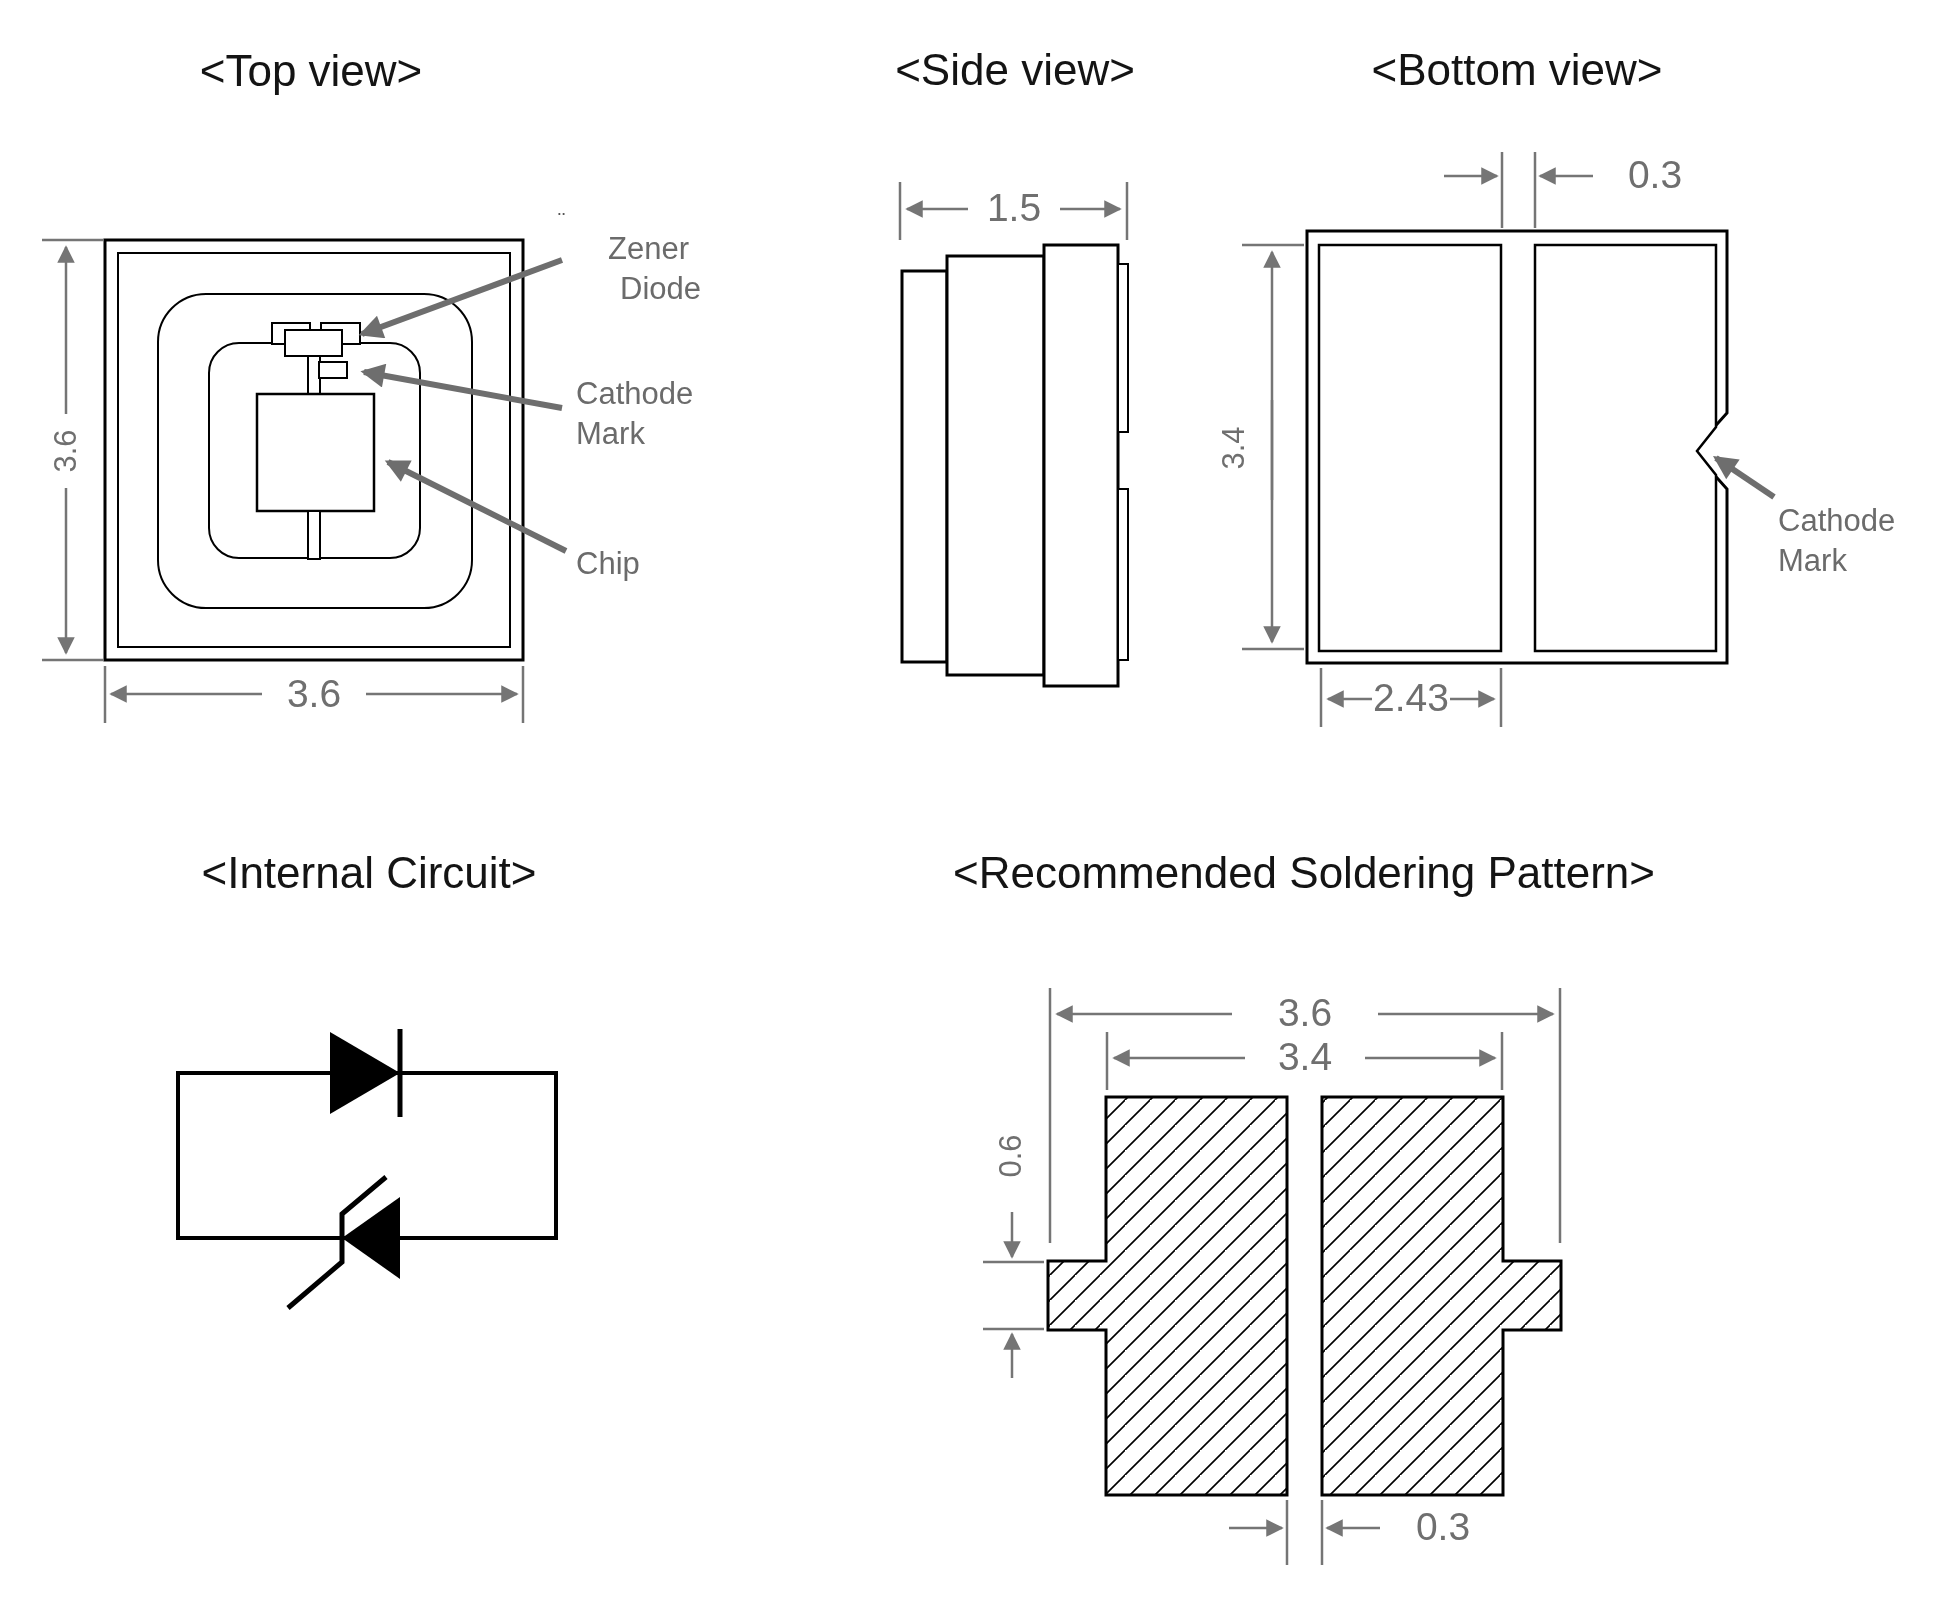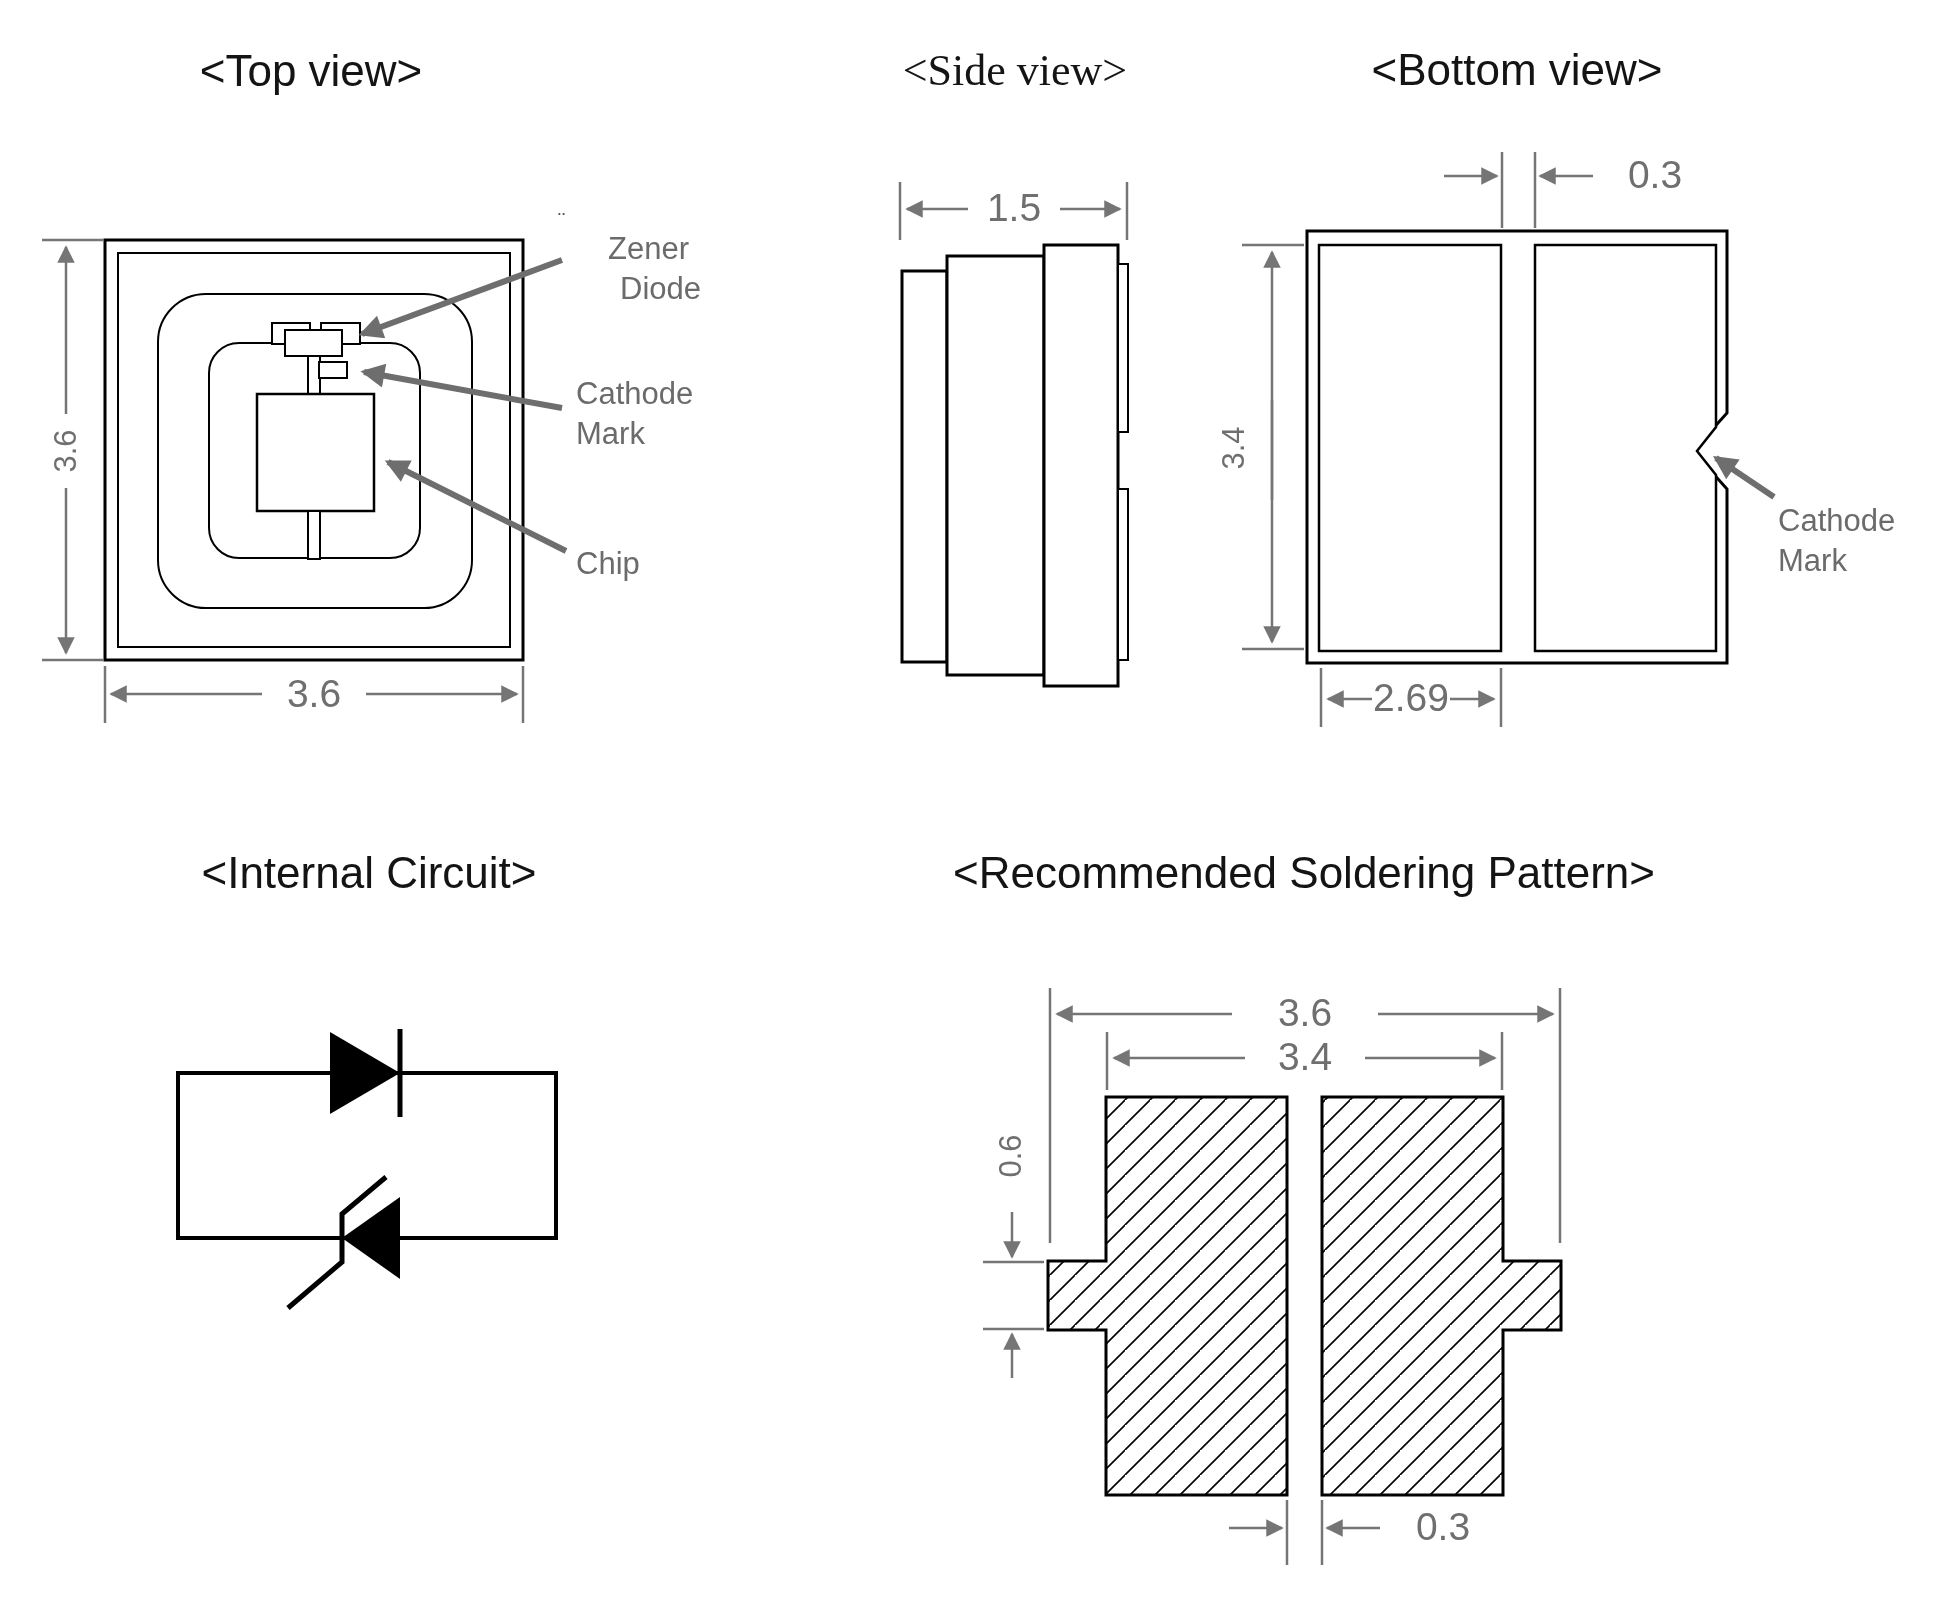--- a/index.html
+++ b/index.html
@@ -133,40 +133,40 @@
       <line x1="1012" y1="1378" x2="1012" y2="1334" class="dln" marker-end="url(#mdim)"></line>
 
       <line x1="1287" y1="1500" x2="1287" y2="1565" class="dln"></line>
       <line x1="1322" y1="1500" x2="1322" y2="1565" class="dln"></line>
       <line x1="1229" y1="1528" x2="1282" y2="1528" class="dln" marker-end="url(#mdim)"></line>
       <line x1="1380" y1="1528" x2="1327" y2="1528" class="dln" marker-end="url(#mdim)"></line>
     </g>
   </svg>
 
   <div class="txt title" style="left:311px;top:71px;">&lt;Top view&gt;</div>
-  <div class="txt title" style="left:1015px;top:70px;font-family:Liberation Serif, serif;">&lt;Side view&gt;</div>
+  <div class="txt title" style="left:1015px;top:70px;">&lt;Side view&gt;</div>
   <div class="txt title" style="left:1517px;top:70px;">&lt;Bottom view&gt;</div>
   <div class="txt title" style="left:369px;top:873px;">&lt;Internal Circuit&gt;</div>
   <div class="txt title" style="left:1304px;top:873px;">&lt;Recommended Soldering Pattern&gt;</div>
 
   <div class="txt dimv" style="left:66px;top:451px;">3.6</div>
   <div class="txt dim" style="left:314px;top:694px;">3.6</div>
 
   <div class="txt tiny" style="left:558px;top:208px;">¨</div>
   <div class="txt call" style="left:608px;top:231px;">Zener</div>
   <div class="txt call" style="left:576px;top:271px;margin-left:44px;">Diode</div>
   <div class="txt call" style="left:576px;top:376px;">Cathode</div>
   <div class="txt call" style="left:576px;top:416px;">Mark</div>
   <div class="txt call" style="left:576px;top:546px;">Chip</div>
 
   <div class="txt dim" style="left:1014px;top:208px;">1.5</div>
 
   <div class="txt dim" style="left:1655px;top:175px;">0.3</div>
   <div class="txt dimv" style="left:1234px;top:448px;">3.4</div>
-  <div class="txt dim" style="left:1411px;top:698px;">2.69</div>
+  <div class="txt dim" style="left:1411px;top:698px;">2.43</div>
   <div class="txt call" style="left:1778px;top:503px;">Cathode</div>
   <div class="txt call" style="left:1778px;top:543px;">Mark</div>
 
   <div class="txt dim" style="left:1305px;top:1013px;">3.6</div>
   <div class="txt dim" style="left:1305px;top:1057px;">3.4</div>
   <div class="txt dimv" style="left:1011px;top:1156px;">0.6</div>
   <div class="txt dim" style="left:1443px;top:1527px;">0.3</div>
 
 </div>
 

